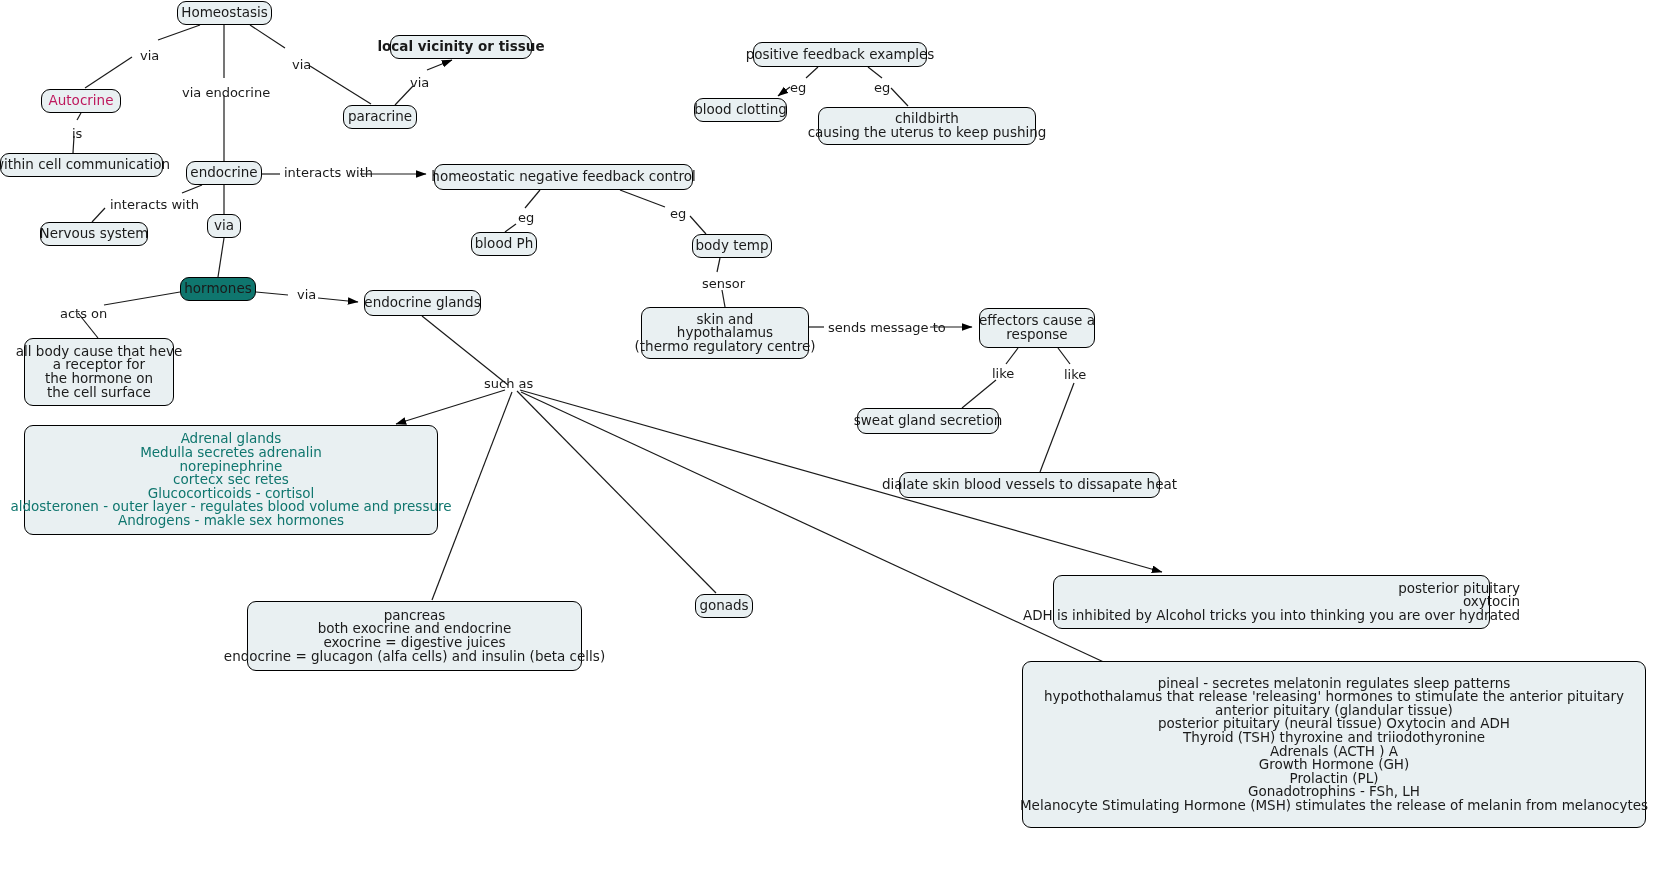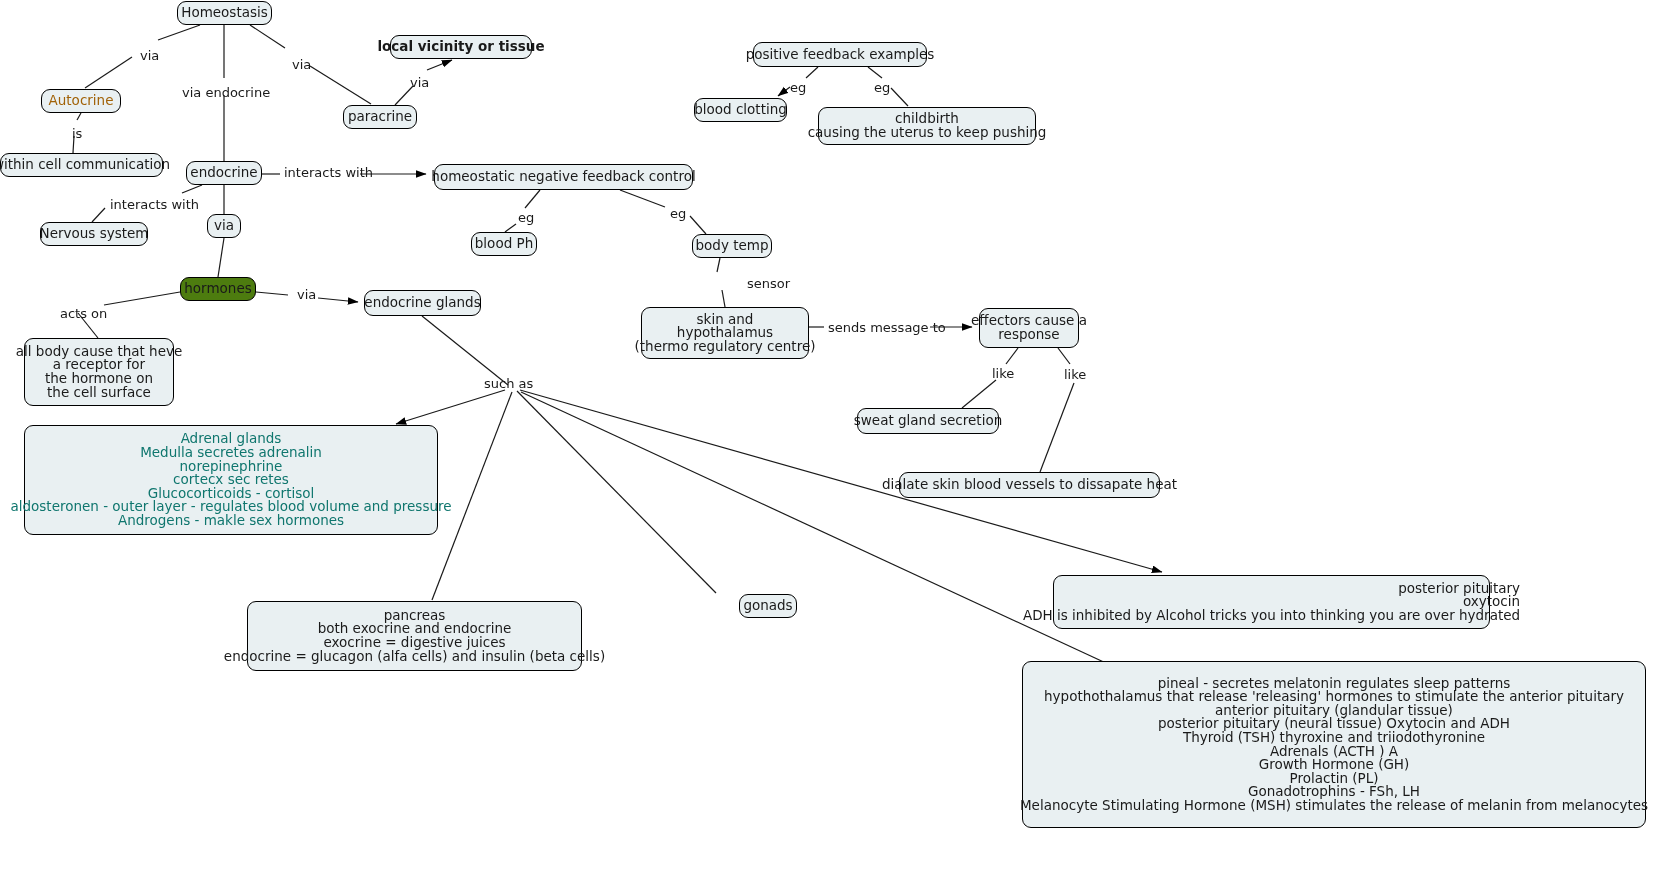--- a/index.html
+++ b/index.html
@@ -89,59 +89,59 @@
     <line x1="517" y1="391" x2="716" y2="593"></line>
 
     <line x1="520" y1="390" x2="1162" y2="572" marker-end="url(#arrowhead)"></line>
 
     <line x1="521" y1="392" x2="1108" y2="664"></line>
   </g>
 </svg>
 
 <div id="nodes">
     <div class="node" style="left: 177px; top: 1px; width: 95px; min-height: 24px; height: 24px; background: rgb(233, 240, 242); border-color: rgb(0, 0, 0); color: rgb(26, 26, 26);">Homeostasis</div>
-    <div class="node" style="left: 41px; top: 89px; width: 80px; min-height: 24px; height: 24px; background: rgb(233, 240, 242); border-color: rgb(0, 0, 0); color: #a16207;">Autocrine</div>
+    <div class="node" style="left: 41px; top: 89px; width: 80px; min-height: 24px; height: 24px; background: rgb(233, 240, 242); border-color: rgb(0, 0, 0); color: #be185d;">Autocrine</div>
     <div class="node" style="left: 0px; top: 153px; width: 163px; min-height: 24px; height: 24px; background: rgb(233, 240, 242); border-color: rgb(0, 0, 0); color: rgb(26, 26, 26);">within cell communication</div>
     <div class="node" style="left: 343px; top: 105px; width: 74px; min-height: 24px; height: 24px; background: rgb(233, 240, 242); border-color: rgb(0, 0, 0); color: rgb(26, 26, 26);">paracrine</div>
     <div class="node" style="left: 390px; top: 35px; width: 142px; min-height: 24px; height: 24px; background: rgb(233, 240, 242); border-color: rgb(0, 0, 0); color: rgb(26, 26, 26); font-weight: bold;">local vicinity or tissue</div>
     <div class="node" style="left: 186px; top: 161px; width: 76px; min-height: 24px; height: 24px; background: rgb(233, 240, 242); border-color: rgb(0, 0, 0); color: rgb(26, 26, 26);">endocrine</div>
     <div class="node" style="left: 40px; top: 222px; width: 108px; min-height: 24px; height: 24px; background: rgb(233, 240, 242); border-color: rgb(0, 0, 0); color: rgb(26, 26, 26);">Nervous system</div>
     <div class="node" style="left: 207px; top: 214px; width: 34px; min-height: 24px; height: 24px; background: rgb(233, 240, 242); border-color: rgb(0, 0, 0); color: rgb(26, 26, 26);">via</div>
-    <div class="node" style="left: 180px; top: 277px; width: 76px; min-height: 24px; height: 24px; background: #4d7c0f; border-color: rgb(0, 0, 0); color: rgb(26, 26, 26);">hormones</div>
+    <div class="node" style="left: 180px; top: 277px; width: 76px; min-height: 24px; height: 24px; background: #0f766e; border-color: rgb(0, 0, 0); color: rgb(26, 26, 26);">hormones</div>
     <div class="node multi" style="left: 24px; top: 338px; width: 150px; min-height: 68px; height: 68px; background: rgb(233, 240, 242); border-color: rgb(0, 0, 0); color: rgb(26, 26, 26);">all body cause that heve
 a receptor for
 the hormone on
 the cell surface</div>
     <div class="node" style="left: 364px; top: 290px; width: 117px; min-height: 26px; height: 26px; background: rgb(233, 240, 242); border-color: rgb(0, 0, 0); color: rgb(26, 26, 26);">endocrine glands</div>
     <div class="node" style="left: 434px; top: 164px; width: 259px; min-height: 26px; height: 26px; background: rgb(233, 240, 242); border-color: rgb(0, 0, 0); color: rgb(26, 26, 26);">homeostatic negative feedback control</div>
     <div class="node" style="left: 471px; top: 232px; width: 66px; min-height: 24px; height: 24px; background: rgb(233, 240, 242); border-color: rgb(0, 0, 0); color: rgb(26, 26, 26);">blood Ph</div>
     <div class="node" style="left: 676px; top: 234px; width: 80px; min-height: 24px; height: 24px; background: rgb(233, 240, 242); border-color: rgb(0, 0, 0); color: rgb(26, 26, 26); margin-left: 16px;">body temp</div>
     <div class="node multi" style="left: 641px; top: 307px; width: 168px; min-height: 52px; height: 52px; background: rgb(233, 240, 242); border-color: rgb(0, 0, 0); color: rgb(26, 26, 26);">skin and
 hypothalamus
 (thermo regulatory centre)</div>
-    <div class="node multi" style="left: 979px; top: 308px; width: 100px; min-height: 40px; height: 40px; background: rgb(233, 240, 242); border-color: rgb(0, 0, 0); color: rgb(26, 26, 26);">effectors cause a
+    <div class="node multi" style="left: 979px; top: 308px; width: 116px; min-height: 40px; height: 40px; background: rgb(233, 240, 242); border-color: rgb(0, 0, 0); color: rgb(26, 26, 26);">effectors cause a
 response</div>
     <div class="node" style="left: 857px; top: 408px; width: 142px; min-height: 26px; height: 26px; background: rgb(233, 240, 242); border-color: rgb(0, 0, 0); color: rgb(26, 26, 26);">sweat gland secretion</div>
     <div class="node" style="left: 899px; top: 472px; width: 261px; min-height: 26px; height: 26px; background: rgb(233, 240, 242); border-color: rgb(0, 0, 0); color: rgb(26, 26, 26);">dialate skin blood vessels to dissapate heat</div>
     <div class="node" style="left: 753px; top: 42px; width: 174px; min-height: 25px; height: 25px; background: rgb(233, 240, 242); border-color: rgb(0, 0, 0); color: rgb(26, 26, 26);">positive feedback examples</div>
     <div class="node" style="left: 694px; top: 98px; width: 93px; min-height: 24px; height: 24px; background: rgb(233, 240, 242); border-color: rgb(0, 0, 0); color: rgb(26, 26, 26);">blood clotting</div>
     <div class="node multi" style="left: 818px; top: 107px; width: 218px; min-height: 38px; height: 38px; background: rgb(233, 240, 242); border-color: rgb(0, 0, 0); color: rgb(26, 26, 26);">childbirth
 causing the uterus to keep pushing</div>
     <div class="node multi" style="left: 24px; top: 425px; width: 414px; min-height: 110px; height: 110px; background: rgb(233, 240, 242); border-color: rgb(0, 0, 0); color: #0f766e;">Adrenal glands
 Medulla secretes adrenalin
 norepinephrine
 cortecx sec retes
 Glucocorticoids - cortisol
 aldosteronen - outer layer - regulates blood volume and pressure
 Androgens - makle sex hormones</div>
     <div class="node multi" style="left: 247px; top: 601px; width: 335px; min-height: 70px; height: 70px; background: rgb(233, 240, 242); border-color: rgb(0, 0, 0); color: rgb(26, 26, 26);">pancreas
 both exocrine and endocrine
 exocrine = digestive juices
 endocrine = glucagon (alfa cells) and insulin (beta cells)</div>
-    <div class="node" style="left: 695px; top: 594px; width: 58px; min-height: 24px; height: 24px; background: rgb(233, 240, 242); border-color: rgb(0, 0, 0); color: rgb(26, 26, 26); margin-left: 44px;">gonads</div>
+    <div class="node" style="left: 695px; top: 594px; width: 58px; min-height: 24px; height: 24px; background: rgb(233, 240, 242); border-color: rgb(0, 0, 0); color: rgb(26, 26, 26);">gonads</div>
     <div class="node multi" style="left: 1053px; top: 575px; width: 437px; min-height: 54px; height: 54px; background: rgb(233, 240, 242); border-color: rgb(0, 0, 0); color: rgb(26, 26, 26); text-align: right;">posterior pituitary
 oxytocin
 ADH is inhibited by Alcohol tricks you into thinking you are over hydrated</div>
     <div class="node multi" style="left: 1022px; top: 661px; width: 624px; min-height: 167px; height: 167px; background: rgb(233, 240, 242); border-color: rgb(0, 0, 0); color: rgb(26, 26, 26);">pineal - secretes melatonin regulates sleep patterns
 hypothothalamus that release 'releasing' hormones to stimulate the anterior pituitary
 anterior pituitary (glandular tissue)
 posterior pituitary (neural tissue) Oxytocin and ADH
 Thyroid (TSH) thyroxine and triiodothyronine
 Adrenals (ACTH ) A
 Growth Hormone (GH)
@@ -155,19 +155,19 @@
     <div class="lbl" style="left: 292px; top: 57px; color: rgb(26, 26, 26);">via</div>
     <div class="lbl" style="left: 410px; top: 75px; color: rgb(26, 26, 26);">via</div>
     <div class="lbl" style="left: 72px; top: 126px; color: rgb(26, 26, 26);">is</div>
     <div class="lbl" style="left: 284px; top: 165px; color: rgb(26, 26, 26);">interacts with</div>
     <div class="lbl" style="left: 110px; top: 197px; color: rgb(26, 26, 26);">interacts with</div>
     <div class="lbl" style="left: 60px; top: 306px; color: rgb(26, 26, 26);">acts on</div>
     <div class="lbl" style="left: 297px; top: 287px; color: rgb(26, 26, 26);">via</div>
     <div class="lbl" style="left: 484px; top: 376px; color: rgb(26, 26, 26);">such as</div>
     <div class="lbl" style="left: 518px; top: 210px; color: rgb(26, 26, 26);">eg</div>
     <div class="lbl" style="left: 670px; top: 206px; color: rgb(26, 26, 26);">eg</div>
-    <div class="lbl" style="left: 702px; top: 276px; color: rgb(26, 26, 26); margin-left: 45px;">sensor</div>
+    <div class="lbl" style="left: 702px; top: 276px; color: rgb(26, 26, 26);">sensor</div>
     <div class="lbl" style="left: 828px; top: 320px; color: rgb(26, 26, 26);">sends message to</div>
     <div class="lbl" style="left: 992px; top: 366px; color: rgb(26, 26, 26);">like</div>
     <div class="lbl" style="left: 1064px; top: 367px; color: rgb(26, 26, 26);">like</div>
     <div class="lbl" style="left: 790px; top: 80px; color: rgb(26, 26, 26);">eg</div>
     <div class="lbl" style="left: 874px; top: 80px; color: rgb(26, 26, 26);">eg</div>
   </div>
 
 </body></html>

